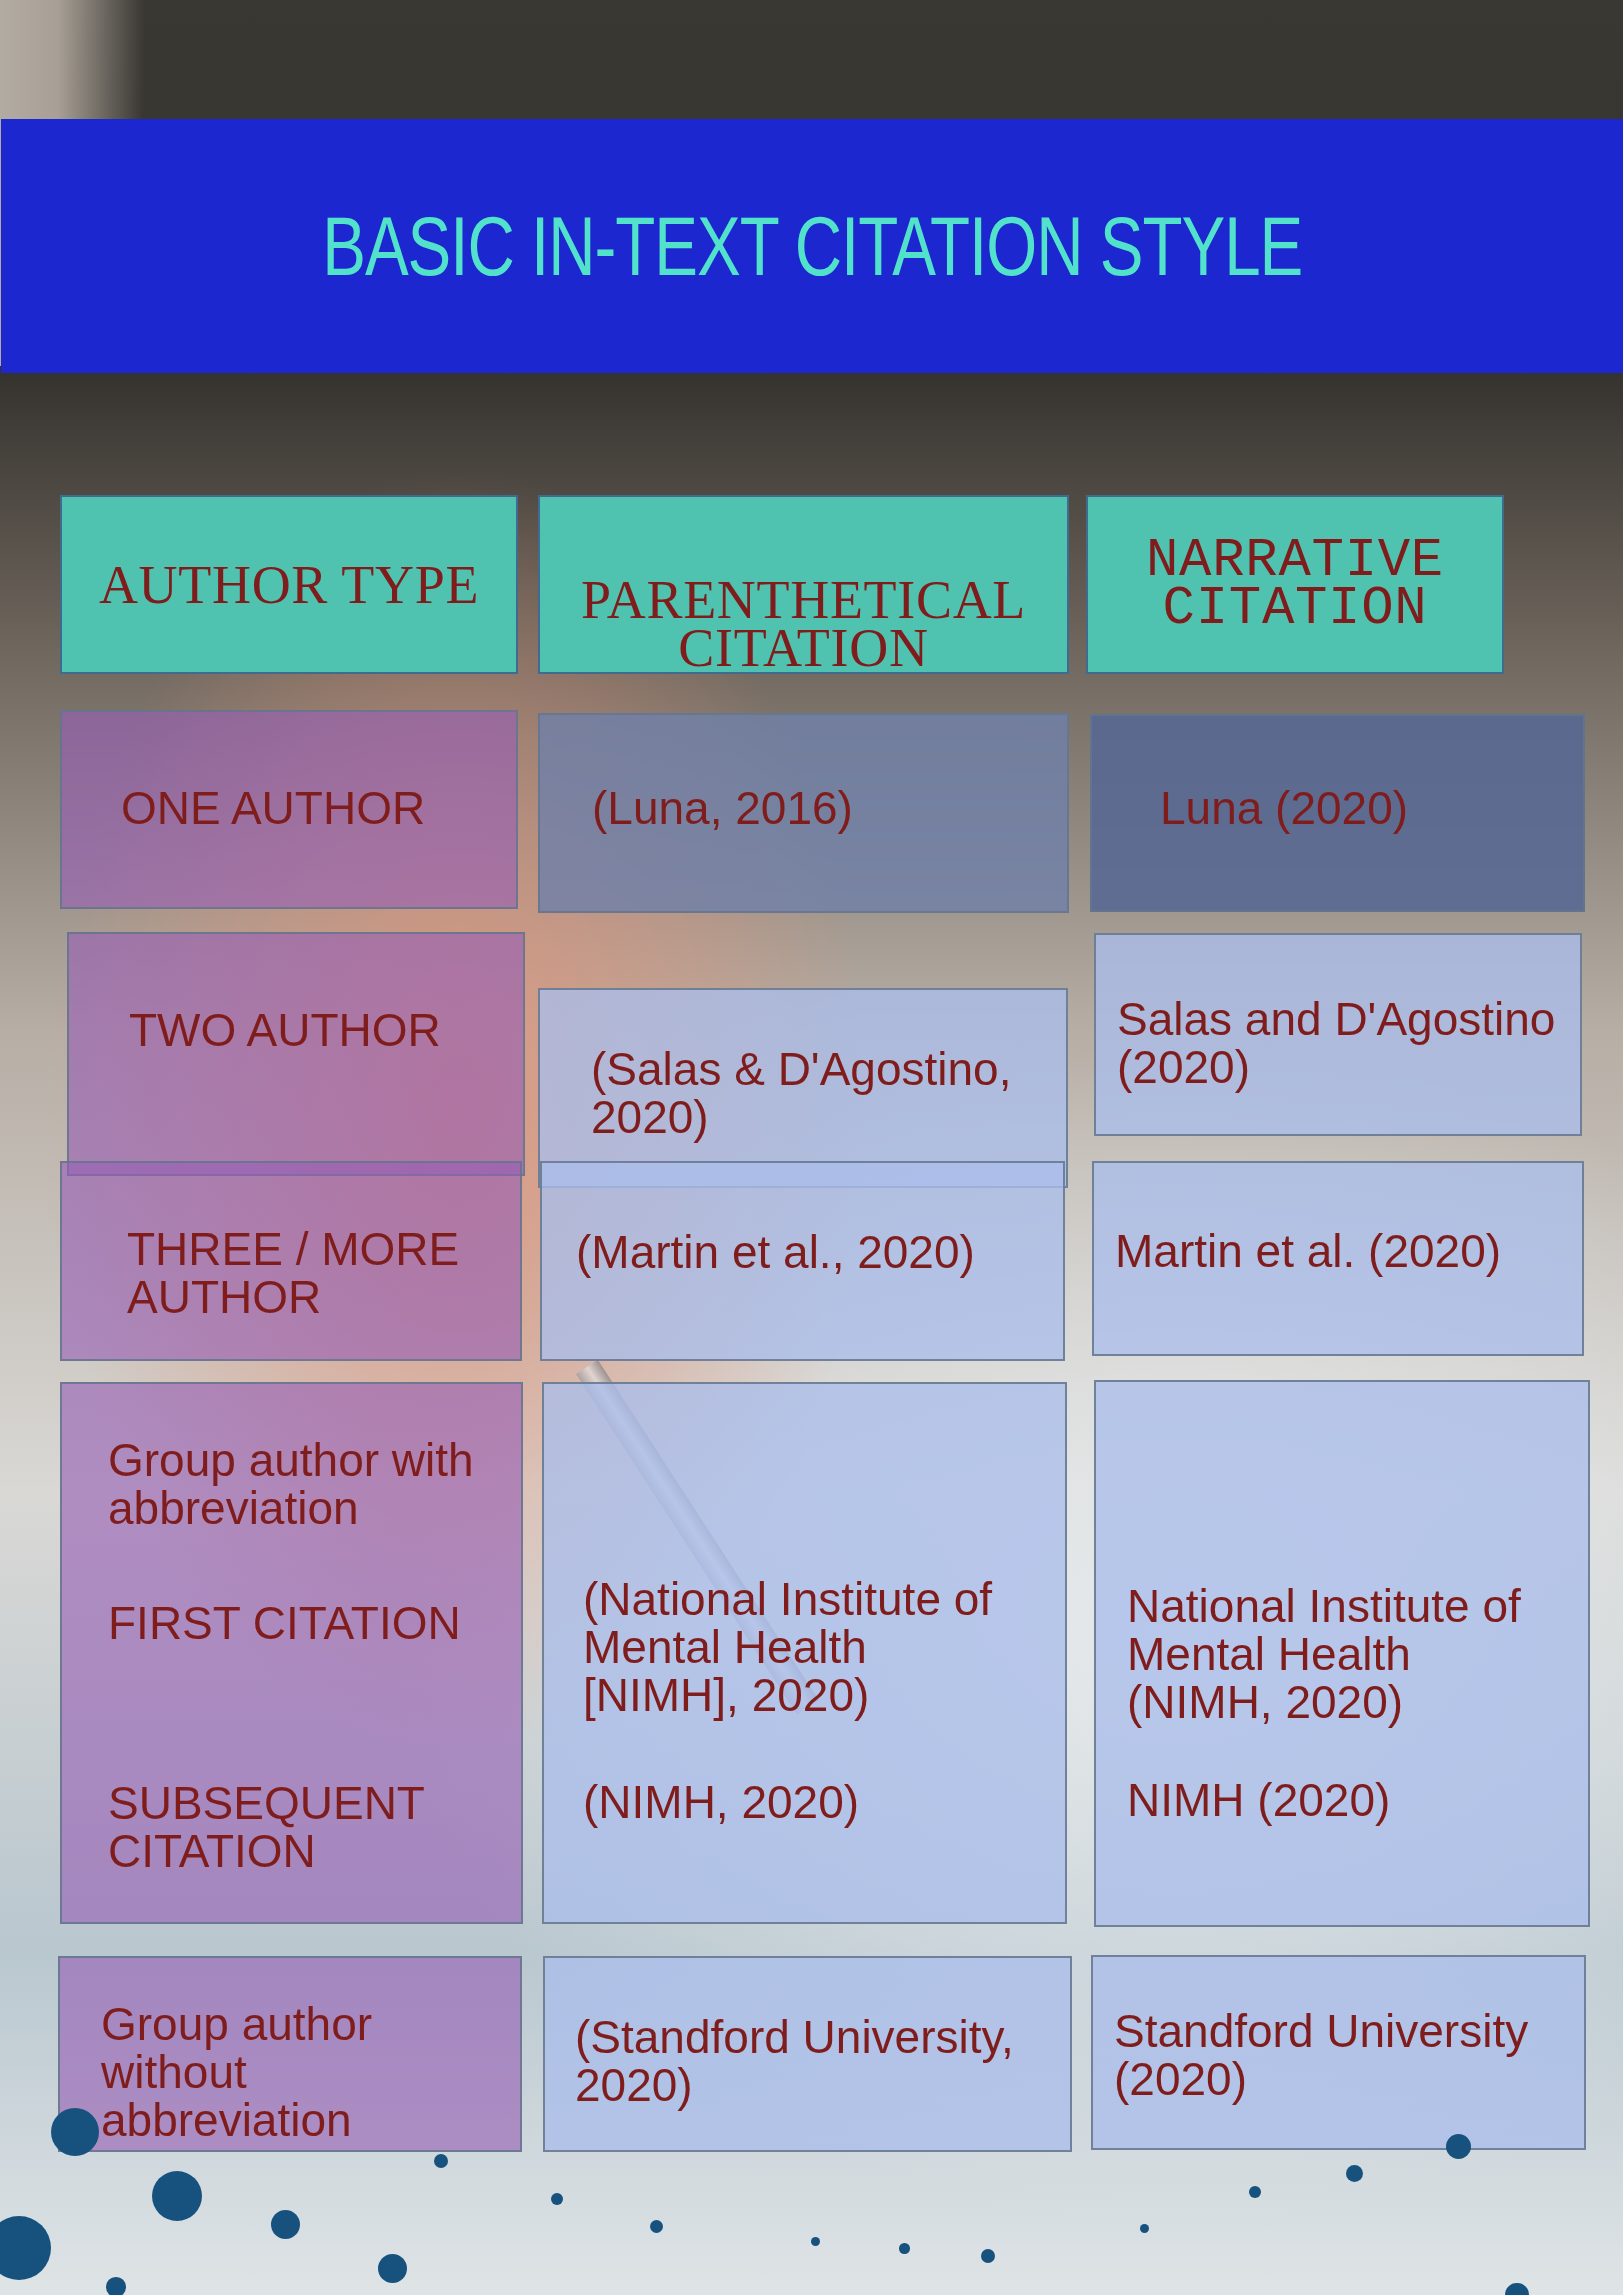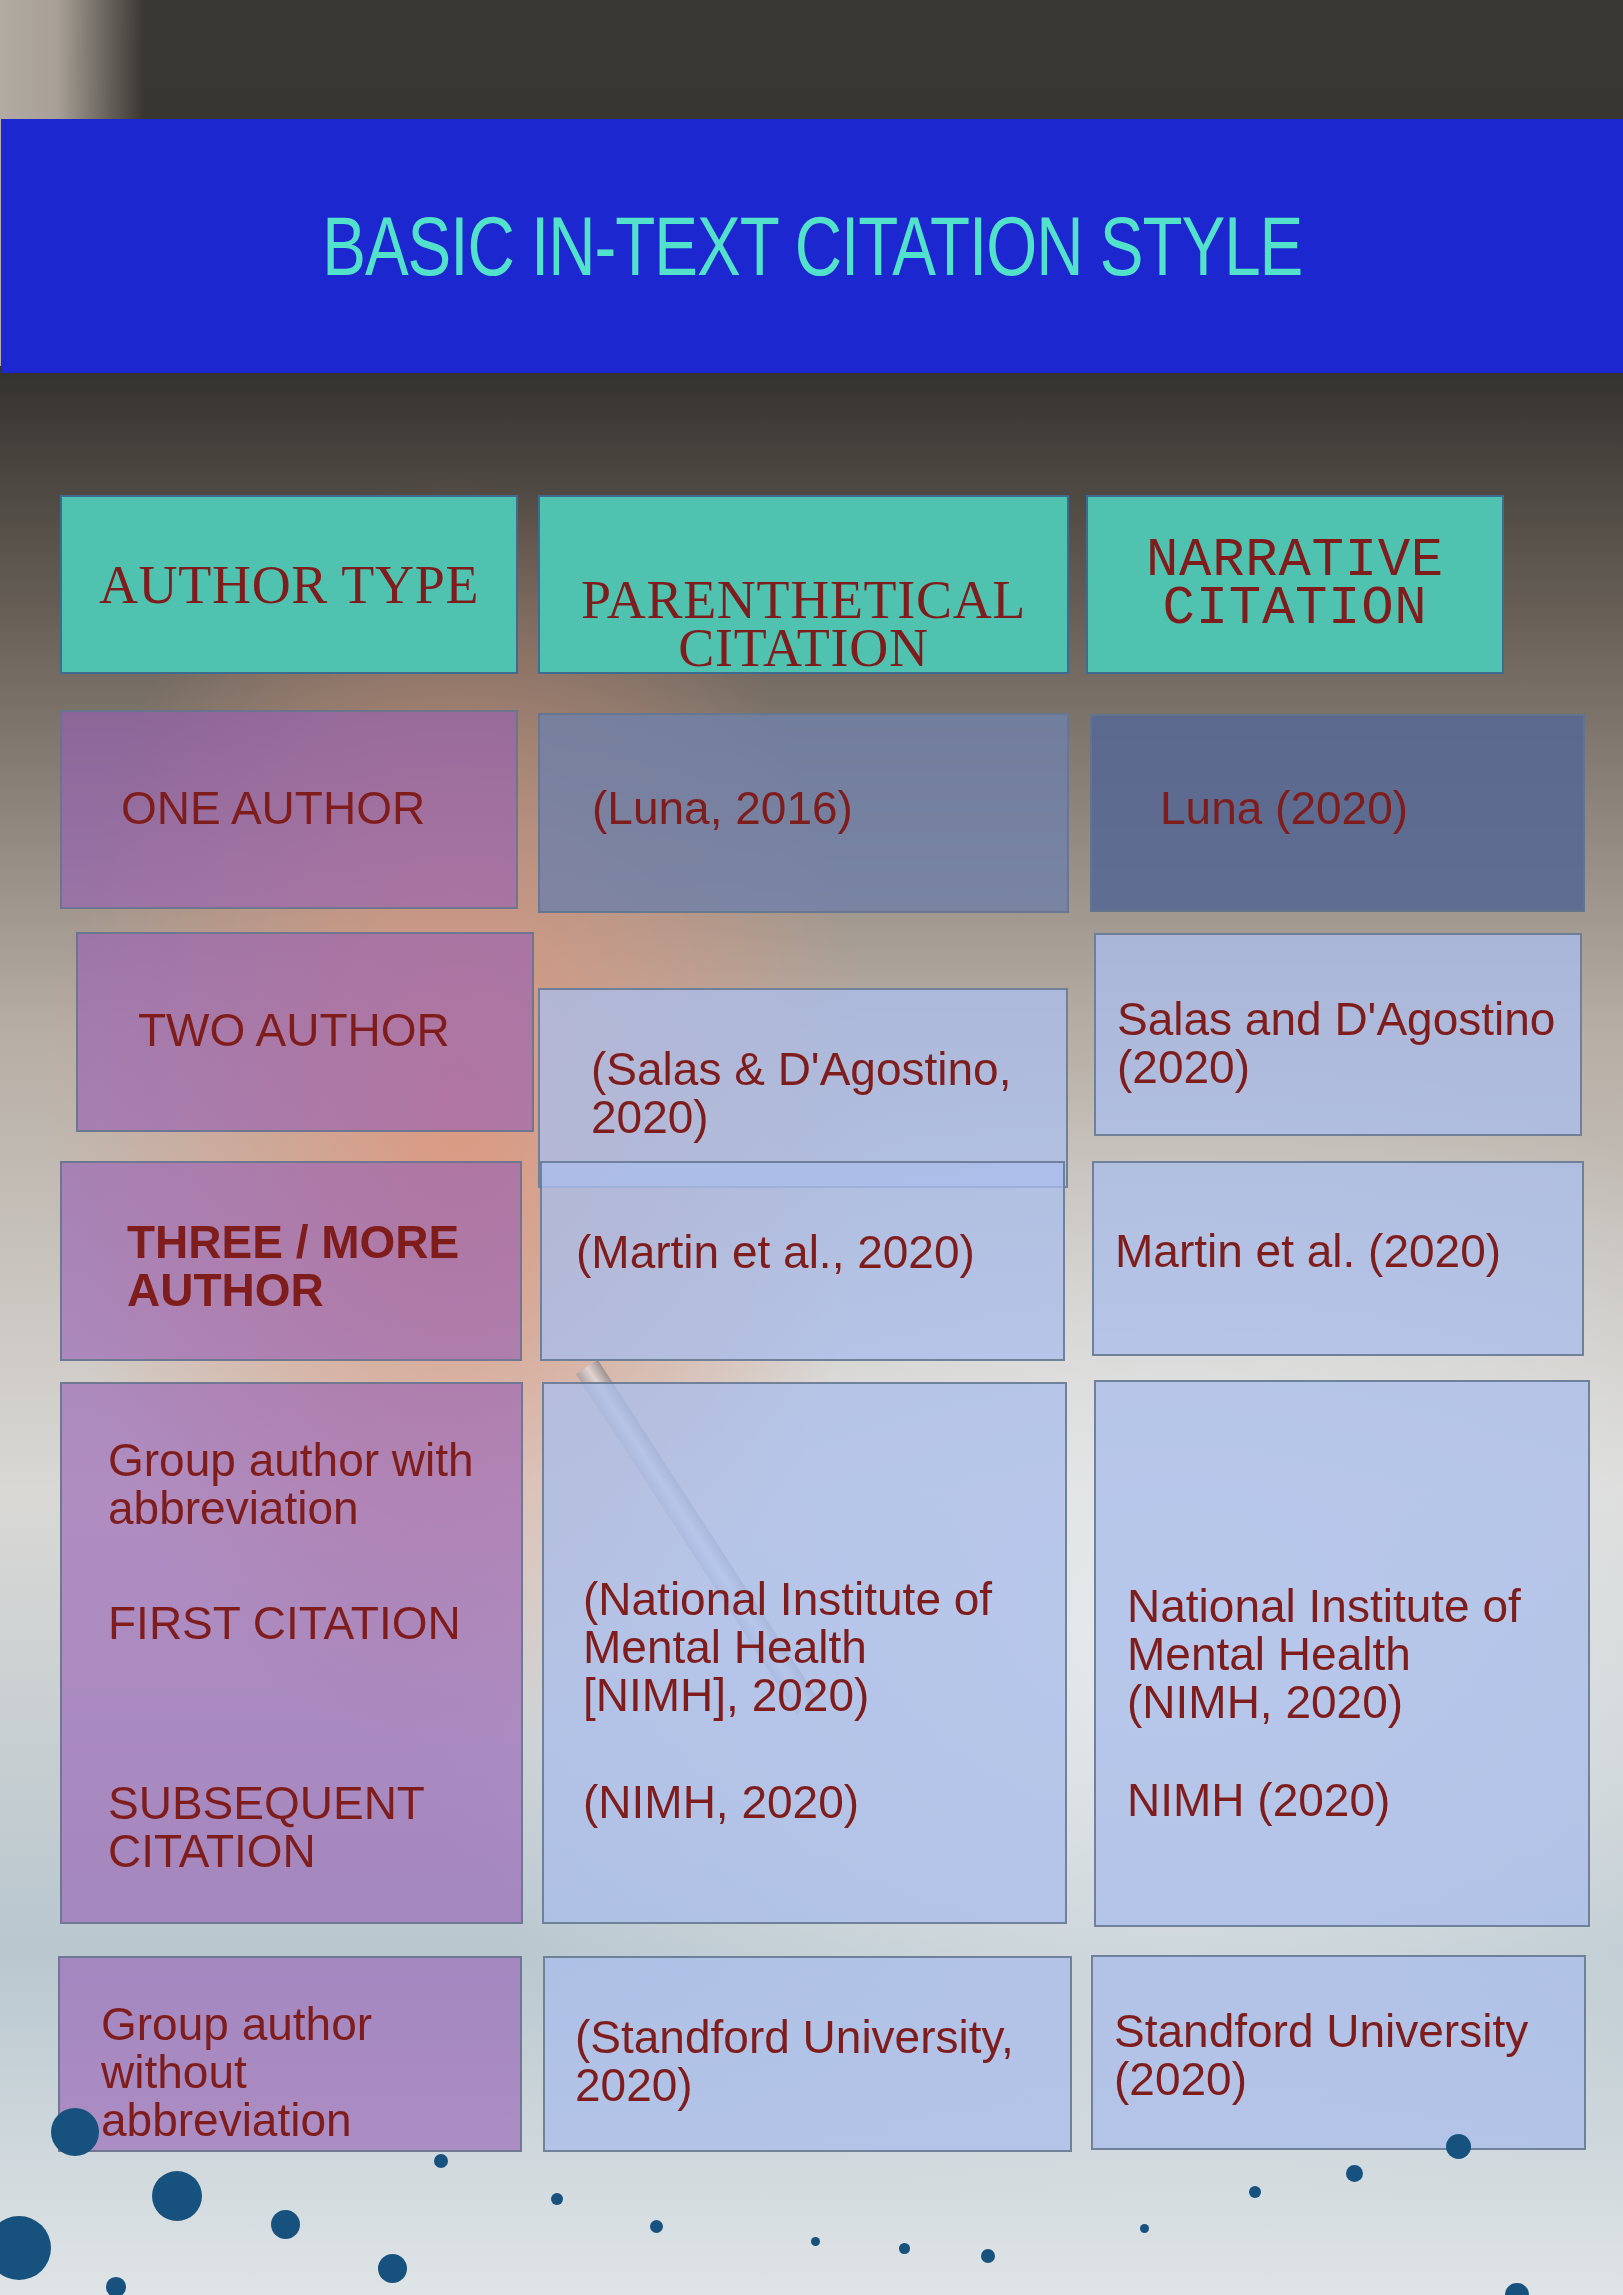--- a/index.html
+++ b/index.html
@@ -77,34 +77,34 @@
 <div class="cell type" style="left:60px;top:710px;width:458px;height:199px;">
   <span class="txt" style="left:59px;top:72px;">ONE AUTHOR</span>
 </div>
 <div class="cell cite dark1" style="left:538px;top:713px;width:531px;height:200px;">
   <span class="txt" style="left:52px;top:69px;">(Luna, 2016)</span>
 </div>
 <div class="cell cite dark2" style="left:1090px;top:714px;width:495px;height:198px;">
   <span class="txt" style="left:68px;top:68px;">Luna (2020)</span>
 </div>
 
-<div class="cell type" style="left:76px;top:932px;width:458px;height:200px;">
+<div class="cell type" style="left:67px;top:932px;width:458px;height:244px;">
   <span class="txt" style="left:60px;top:72px;">TWO AUTHOR</span>
 </div>
 <div class="cell cite" style="left:538px;top:988px;width:530px;height:200px;">
   <span class="txt" style="left:51px;top:55px;">(Salas &amp; D'Agostino,
 2020)</span>
 </div>
 <div class="cell cite" style="left:1094px;top:933px;width:488px;height:203px;">
   <span class="txt" style="left:21px;top:60px;">Salas and D'Agostino
 (2020)</span>
 </div>
 
 <div class="cell type" style="left:60px;top:1161px;width:462px;height:200px;">
-  <span class="txt" style="left:65px;top:55px;font-weight:bold;">THREE / MORE
+  <span class="txt" style="left:65px;top:62px;">THREE / MORE
 AUTHOR</span>
 </div>
 <div class="cell cite" style="left:540px;top:1161px;width:525px;height:200px;">
   <span class="txt" style="left:34px;top:65px;">(Martin et al., 2020)</span>
 </div>
 <div class="cell cite" style="left:1092px;top:1161px;width:492px;height:195px;">
   <span class="txt" style="left:21px;top:64px;">Martin et al. (2020)</span>
 </div>
 
 <div class="cell type" style="left:60px;top:1382px;width:463px;height:542px;">

